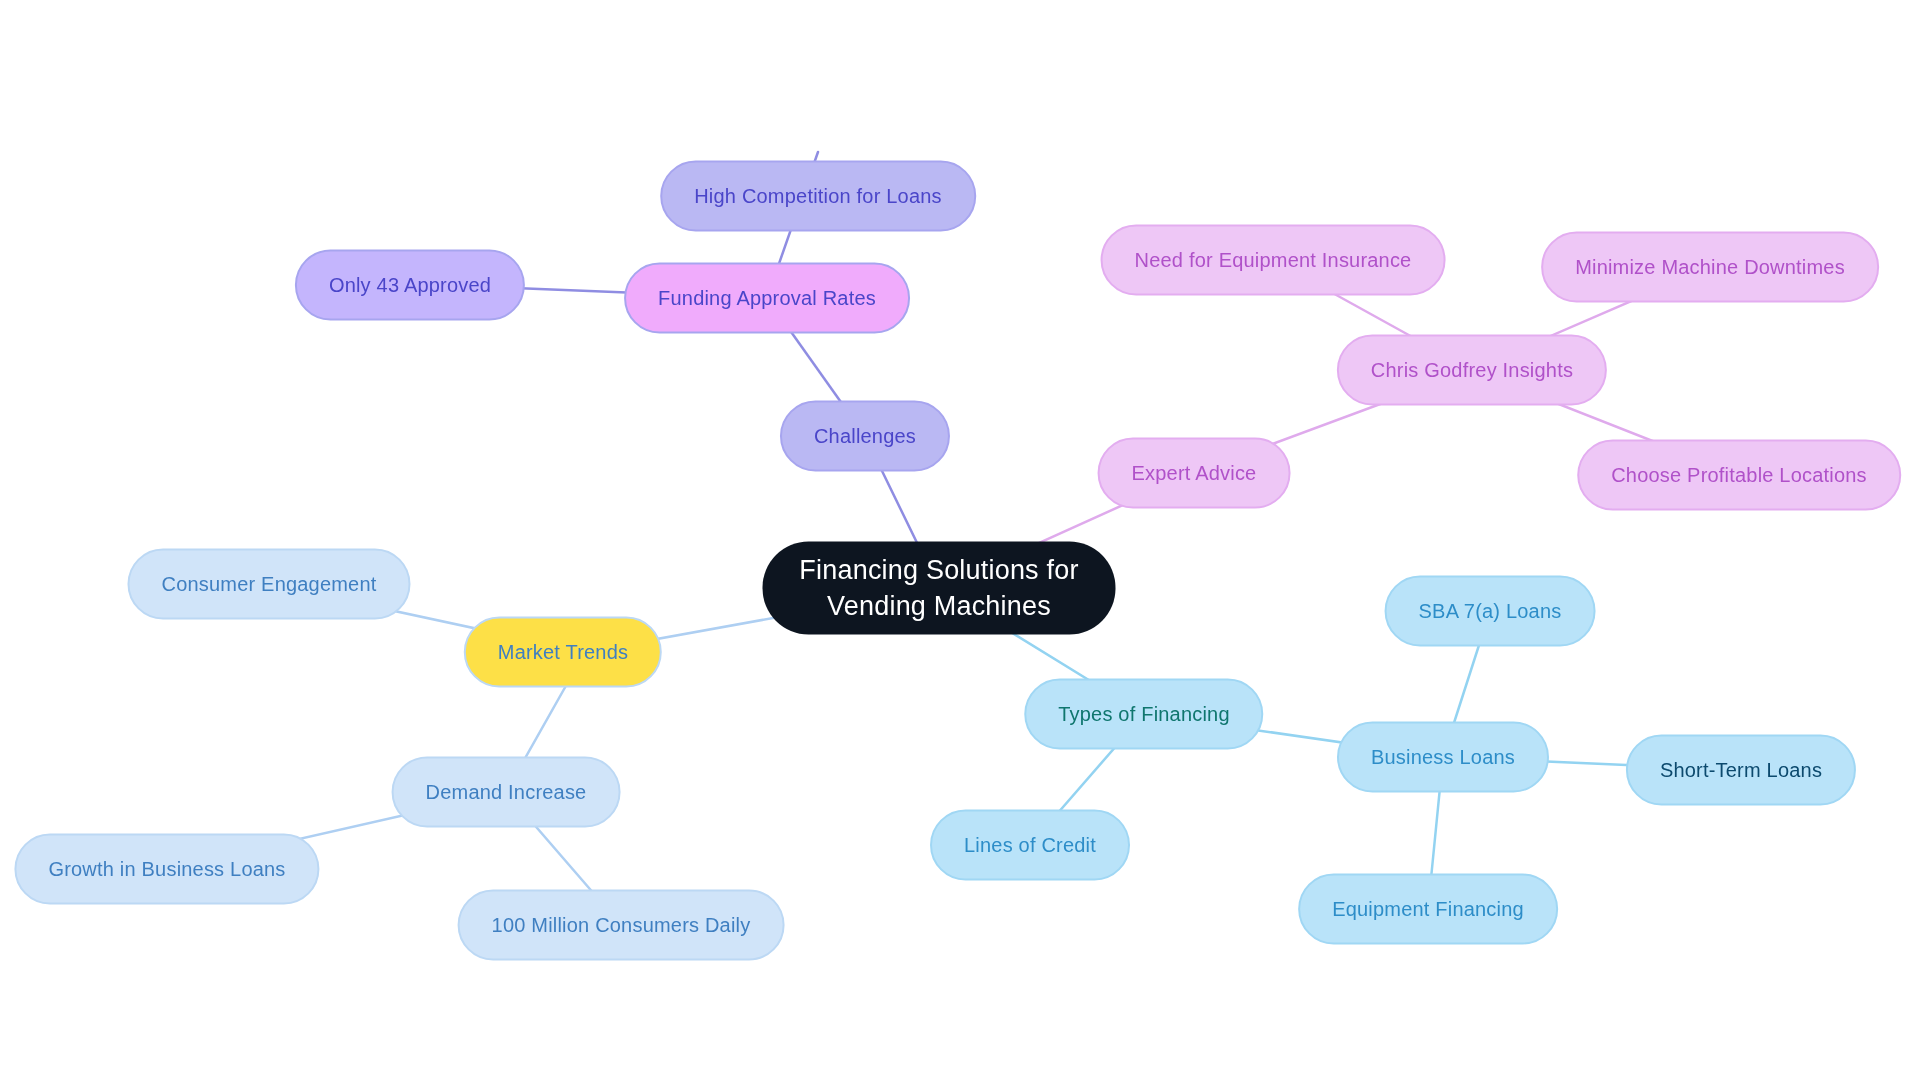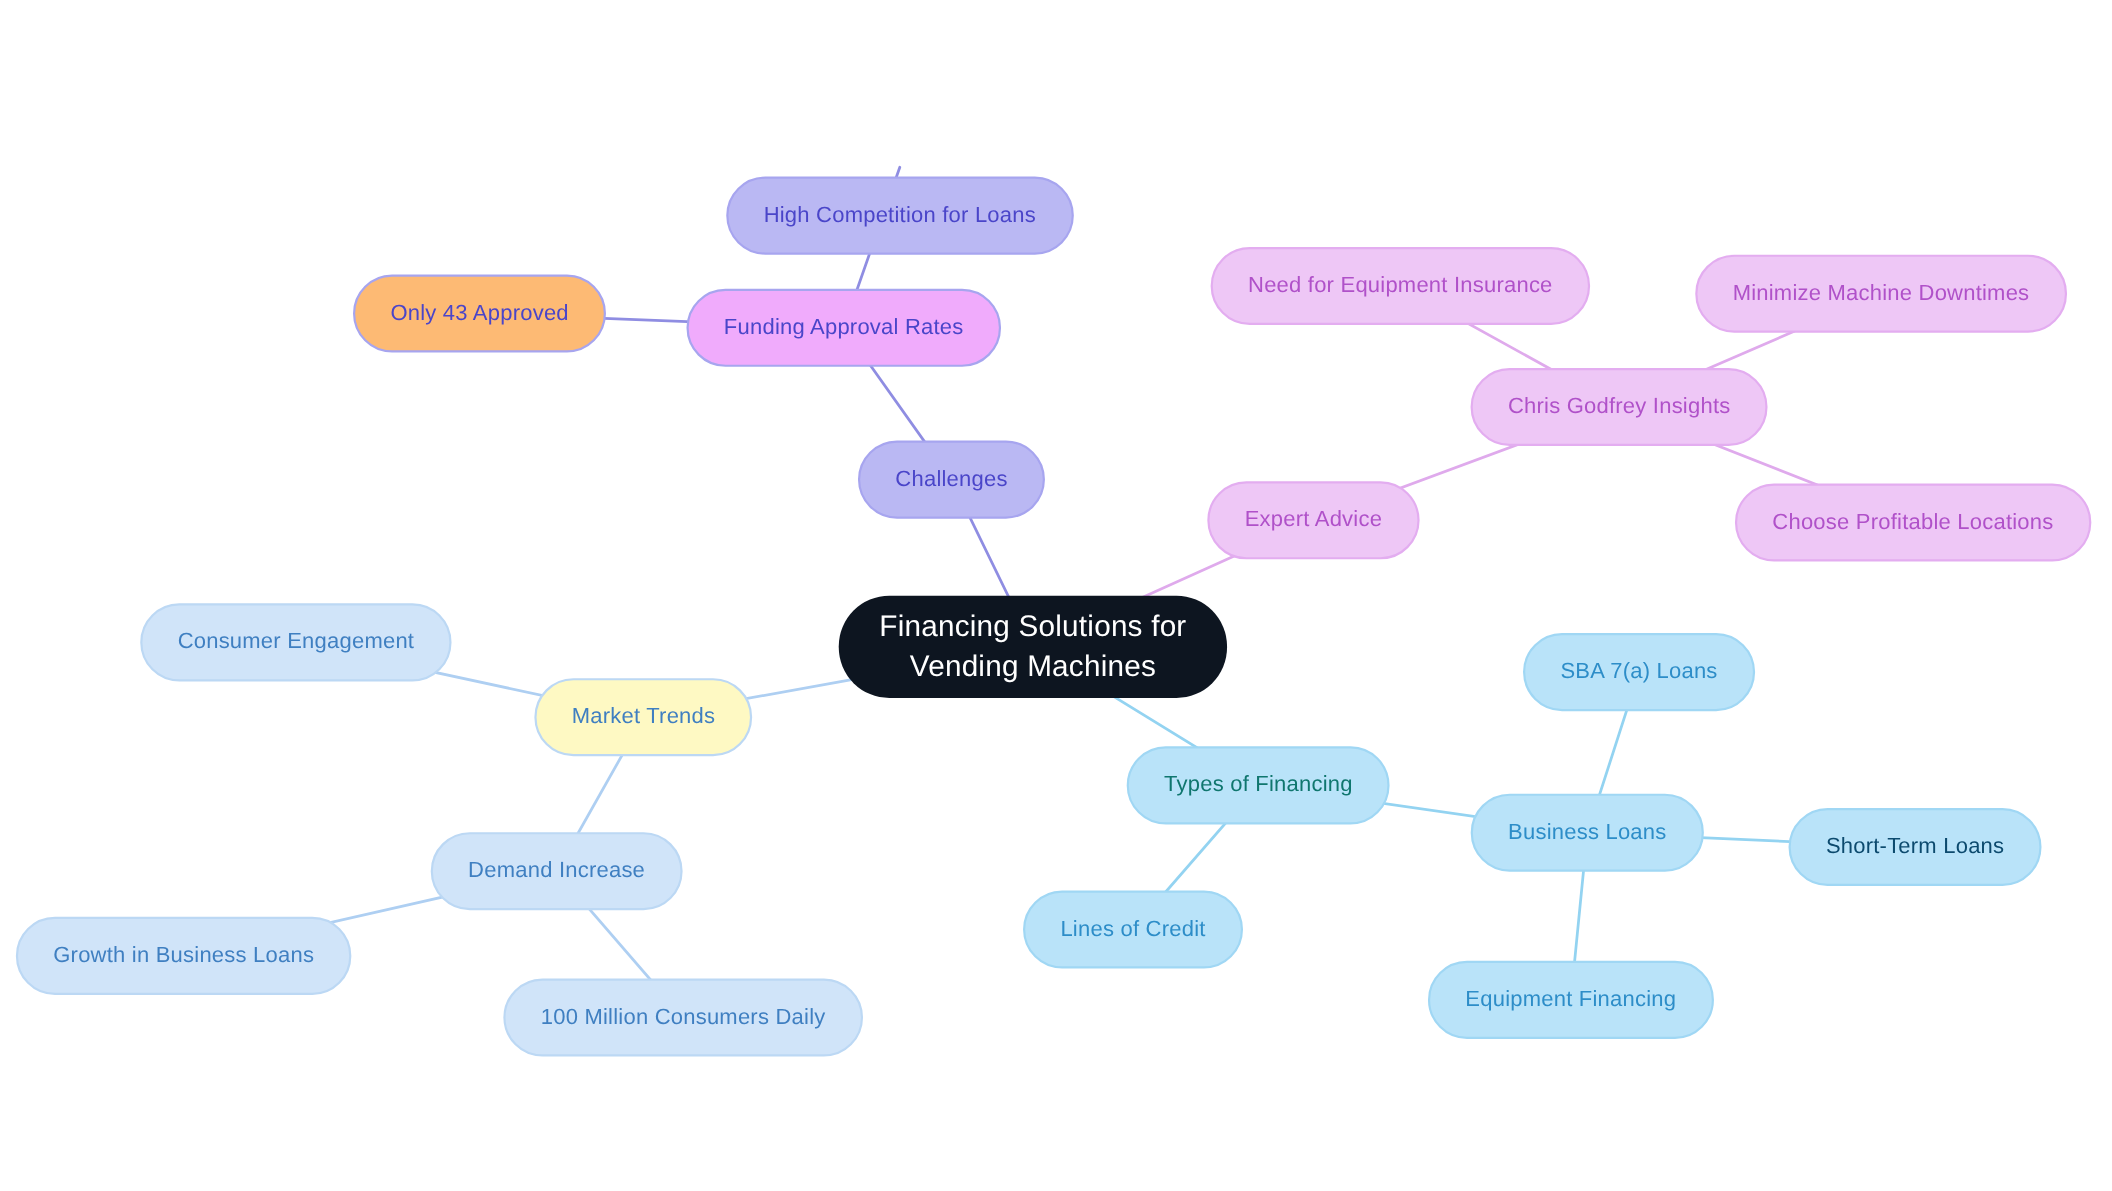--- a/index.html
+++ b/index.html
@@ -74,27 +74,27 @@
       <line x1="1144" y1="714" x2="1030" y2="845" stroke="#93d3f1" stroke-width="2.5" stroke-linecap="round"></line>
       <line x1="1144" y1="714" x2="1443" y2="757" stroke="#93d3f1" stroke-width="2.5" stroke-linecap="round"></line>
       <line x1="1443" y1="757" x2="1490" y2="611" stroke="#93d3f1" stroke-width="2.5" stroke-linecap="round"></line>
       <line x1="1443" y1="757" x2="1741" y2="770" stroke="#93d3f1" stroke-width="2.5" stroke-linecap="round"></line>
       <line x1="1443" y1="757" x2="1428" y2="909" stroke="#93d3f1" stroke-width="2.5" stroke-linecap="round"></line>
     </svg>
 <div class="node central" style="left: 939px; top: 588px; background: rgb(13, 21, 32); color: rgb(255, 255, 255);">Financing Solutions for Vending Machines</div>
     <div class="node" style="left: 865px; top: 436px; background: rgb(186, 184, 243); color: rgb(74, 69, 201); border: 2px solid rgb(167, 165, 239);">Challenges</div>
     <div class="node" style="left: 767px; top: 298px; background: #f0abfc; color: rgb(74, 69, 201); border: 2px solid rgb(167, 165, 239);">Funding Approval Rates</div>
     <div class="node" style="left: 818px; top: 152px; background: rgb(186, 184, 243); color: rgb(74, 69, 201); border: 2px solid rgb(167, 165, 239); margin-top: 44px;">High Competition for Loans</div>
-    <div class="node" style="left: 436px; top: 285px; background: #fdba74; color: rgb(74, 69, 201); border: 2px solid rgb(167, 165, 239);">Only 43 Approved</div>
+    <div class="node" style="left: 410px; top: 285px; background: #c4b5fd; color: rgb(74, 69, 201); border: 2px solid rgb(167, 165, 239);">Only 43 Approved</div>
     <div class="node" style="left: 1194px; top: 473px; background: rgb(238, 199, 246); color: rgb(176, 81, 201); border: 2px solid rgb(227, 173, 240);">Expert Advice</div>
     <div class="node" style="left: 1472px; top: 370px; background: rgb(238, 199, 246); color: rgb(176, 81, 201); border: 2px solid rgb(227, 173, 240);">Chris Godfrey Insights</div>
     <div class="node" style="left: 1273px; top: 260px; background: rgb(238, 199, 246); color: rgb(176, 81, 201); border: 2px solid rgb(227, 173, 240);">Need for Equipment Insurance</div>
     <div class="node" style="left: 1710px; top: 267px; background: rgb(238, 199, 246); color: rgb(176, 81, 201); border: 2px solid rgb(227, 173, 240);">Minimize Machine Downtimes</div>
     <div class="node" style="left: 1739px; top: 475px; background: rgb(238, 199, 246); color: rgb(176, 81, 201); border: 2px solid rgb(227, 173, 240);">Choose Profitable Locations</div>
-    <div class="node" style="left: 585px; top: 652px; background: #fef9c3; color: rgb(63, 127, 193); border: 2px solid rgb(188, 216, 244);">Market Trends</div>
+    <div class="node" style="left: 563px; top: 652px; background: #fde047; color: rgb(63, 127, 193); border: 2px solid rgb(188, 216, 244);">Market Trends</div>
     <div class="node" style="left: 269px; top: 584px; background: rgb(208, 228, 249); color: rgb(63, 127, 193); border: 2px solid rgb(188, 216, 244);">Consumer Engagement</div>
     <div class="node" style="left: 506px; top: 792px; background: rgb(208, 228, 249); color: rgb(63, 127, 193); border: 2px solid rgb(188, 216, 244);">Demand Increase</div>
     <div class="node" style="left: 167px; top: 869px; background: rgb(208, 228, 249); color: rgb(63, 127, 193); border: 2px solid rgb(188, 216, 244);">Growth in Business Loans</div>
     <div class="node" style="left: 621px; top: 925px; background: rgb(208, 228, 249); color: rgb(63, 127, 193); border: 2px solid rgb(188, 216, 244);">100 Million Consumers Daily</div>
     <div class="node" style="left: 1144px; top: 714px; background: rgb(185, 227, 249); color: #0f766e; border: 2px solid rgb(160, 215, 244);">Types of Financing</div>
     <div class="node" style="left: 1030px; top: 845px; background: rgb(185, 227, 249); color: rgb(45, 141, 200); border: 2px solid rgb(160, 215, 244);">Lines of Credit</div>
     <div class="node" style="left: 1443px; top: 757px; background: rgb(185, 227, 249); color: rgb(45, 141, 200); border: 2px solid rgb(160, 215, 244);">Business Loans</div>
     <div class="node" style="left: 1490px; top: 611px; background: rgb(185, 227, 249); color: rgb(45, 141, 200); border: 2px solid rgb(160, 215, 244);">SBA 7(a) Loans</div>
     <div class="node" style="left: 1741px; top: 770px; background: rgb(185, 227, 249); color: #0c4a6e; border: 2px solid rgb(160, 215, 244);">Short-Term Loans</div>
     <div class="node" style="left: 1428px; top: 909px; background: rgb(185, 227, 249); color: rgb(45, 141, 200); border: 2px solid rgb(160, 215, 244);">Equipment Financing</div>

